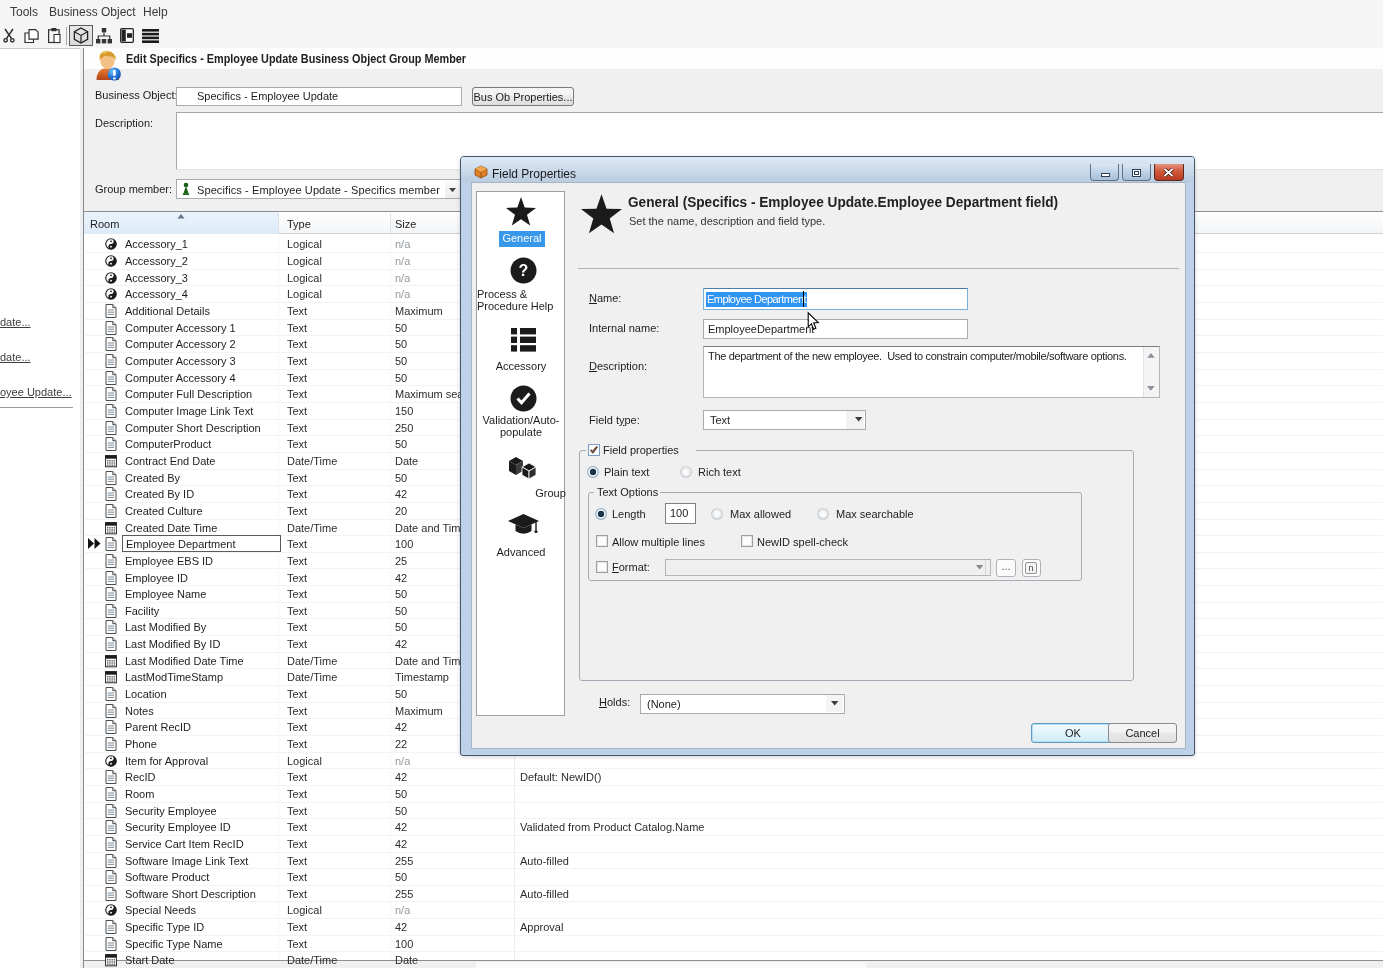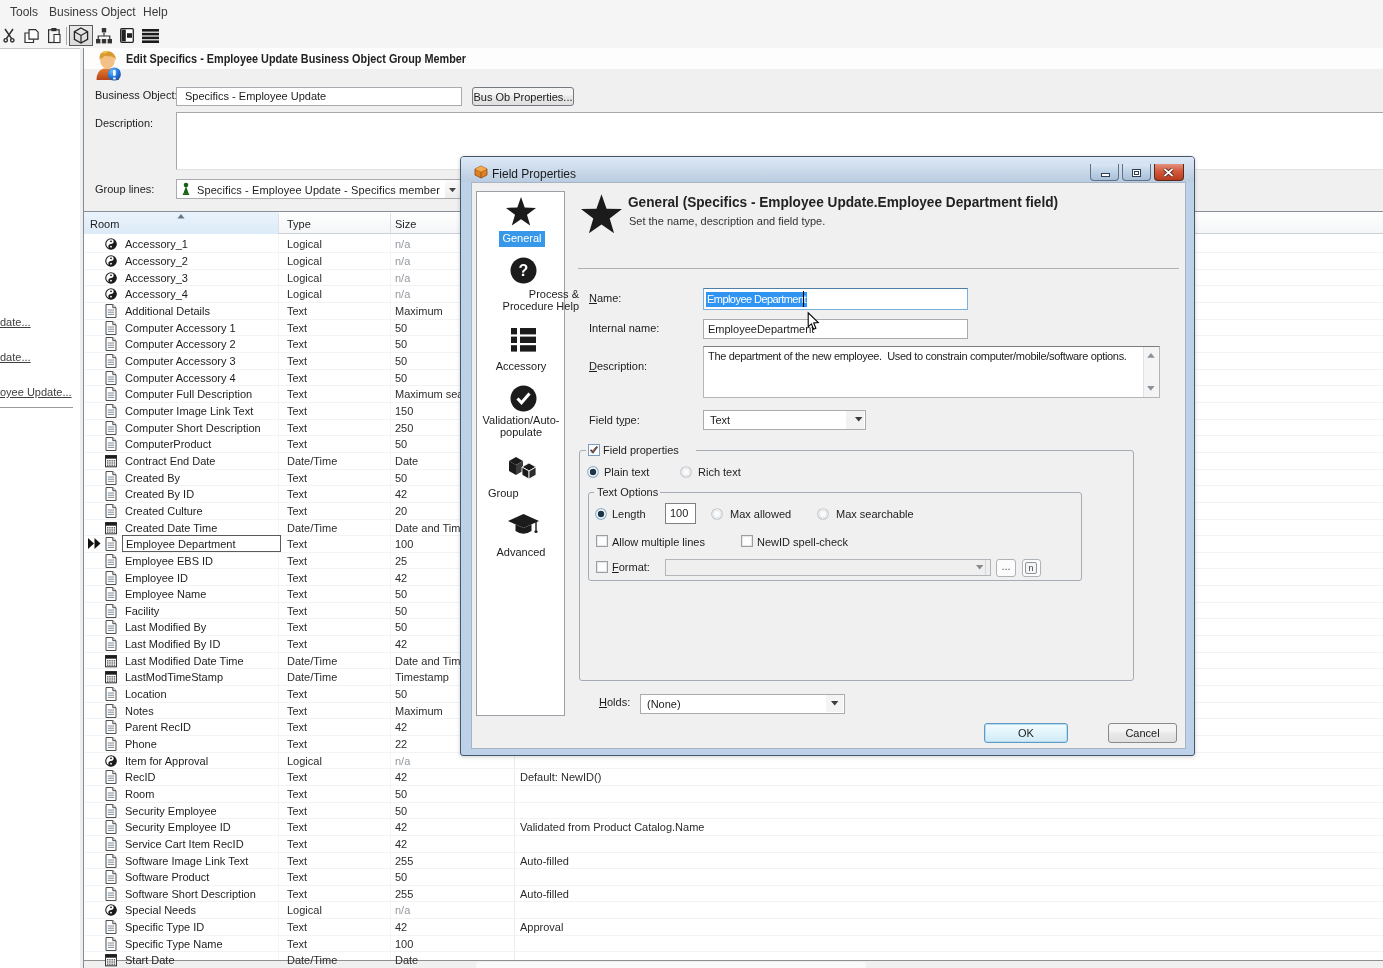--- a/index.html
+++ b/index.html
@@ -112,25 +112,25 @@
  <path d="M2.5 31 Q2.5 21.5 9.5 19.5 L18 19.5 Q25 21.5 25 31 Z" fill="url(#gb)"></path>
  <ellipse cx="13.5" cy="11.5" rx="7.3" ry="8" fill="#f3c186"></ellipse>
  <path d="M5.6 11 Q4.2 2.5 13 2 Q21.8 2.5 21.9 11.5 Q19.5 6.5 13.5 7.5 Q10.5 5.5 8.5 9 Q7 8.5 5.6 11 Z" fill="#d89a2e"></path>
  <path d="M6.2 4.8 Q10 .8 16 2.2 Q13 2.8 11.5 4.5 Q9 3.8 6.2 4.8Z" fill="#eec04f"></path>
  <circle cx="20.3" cy="25" r="6.6" fill="url(#gball)"></circle>
  <rect x="19.1" y="20.8" width="2.6" height="6.2" rx="1.3" fill="#fff"></rect>
  <rect x="18.9" y="28.6" width="3" height="1.8" rx="0.9" fill="#eaf4ff"></rect>
 </svg>
 <div class="lbl" style="left:126px;top:52px;font-size:12.5px;font-weight:bold;color:#222;transform:scaleX(.868);transform-origin:0 0">Edit Specifics - Employee Update Business Object Group Member</div>
 <div class="lbl" style="left:95px;top:89px">Business Object:</div>
-<div class="inp" style="left:176px;top:87px;width:286px;height:19px;line-height:17px;padding-left:8px">Specifics - Employee Update</div>
+<div class="inp" style="left:176px;top:87px;width:286px;height:19px;line-height:17px;padding-left:20px">Specifics - Employee Update</div>
 <div class="btn" style="left:472px;top:87px;width:102px;height:19px;line-height:18px">Bus Ob Properties...</div>
 <div class="lbl" style="left:95px;top:117px">Description:</div>
 <div class="ab" style="left:176px;top:112px;width:1207px;height:58px;background:#fff;border-top:1px solid #a7a7a7;border-left:1px solid #a7a7a7;border-bottom:1px solid #e3e3e3"></div>
-<div class="lbl" style="left:95px;top:183px">Group lines:</div>
+<div class="lbl" style="left:95px;top:183px">Group member:</div>
 <div class="inp" style="left:176px;top:179px;width:286px;height:20px"></div>
 <svg style="left:181px;top:182px" width="10" height="14" viewBox="0 0 10 14">
  <circle cx="5" cy="3" r="2.3" fill="#156218"></circle>
  <path d="M5 4 L7.6 11.5 L2.4 11.5 Z" fill="#156218"></path>
  <rect x="1.8" y="11.2" width="6.4" height="1.9" rx=".9" fill="#156218"></rect>
 </svg>
 <div class="lbl" style="left:197px;top:184px;letter-spacing:.1px">Specifics - Employee Update - Specifics member</div>
 <div class="ab" style="left:445px;top:180px;width:16px;height:18px;background:linear-gradient(#fbfbfb,#ececec)"></div>
 <svg style="left:449px;top:188px" width="8" height="5" viewBox="0 0 8 5">
     <path d="M0 0h7L3.5 4.2z" fill="#444"></path>
@@ -491,21 +491,21 @@
 </svg>
 <div class="ab" style="left:476px;top:191px;width:89px;height:525px;background:#fff;border:1px solid #9aa0a6"></div>
 <svg style="left:506px;top:197px" width="30" height="29">
     <use href="#star"></use>
   </svg>
 <div class="ab" style="left:499px;top:231px;width:46px;height:16px;background:#3797e8;color:#fff;text-align:center;line-height:15px">General</div>
 <svg style="left:510px;top:257px" width="27" height="27" viewBox="0 0 27 27">
  <circle cx="13.5" cy="13.5" r="13" fill="#1b1b1b"></circle>
  <text x="13.5" y="19" font-family="Liberation Sans" font-size="16" font-weight="bold" fill="#fff" text-anchor="middle">?</text>
 </svg>
-<div class="lbl" style="left:477px;top:288px;width:102px;text-align:right">Process &amp;<br>Procedure Help</div>
+<div class="lbl" style="left:477px;top:288px;width:102px;text-align:left">Process &amp;<br>Procedure Help</div>
 <svg style="left:510px;top:327px" width="27" height="25" viewBox="0 0 27 25">
  <g fill="#1b1b1b">
  <rect x="1" y="1" width="6" height="6.4"></rect>
       <rect x="10" y="1" width="16" height="6.4"></rect>
  <rect x="1" y="9.6" width="6" height="6.4"></rect>
       <rect x="10" y="9.6" width="16" height="6.4"></rect>
  <rect x="1" y="18.2" width="6" height="6.4"></rect>
       <rect x="10" y="18.2" width="16" height="6.4"></rect>
  </g>
 </svg>
@@ -516,21 +516,21 @@
 </svg>
 <div class="lbl" style="left:477px;top:414px;width:88px;text-align:center">Validation/Auto-<br>populate</div>
 <svg style="left:508px;top:455px" width="31" height="25" viewBox="0 0 31 25">
  <path d="M1 6 L8 2 L15 6 L8 10 Z" fill="#1b1b1b"></path>
  <path d="M1 6 L8 10 V20 L1 16 Z" fill="#1b1b1b"></path>
  <path d="M15 6 L8 10 V20 L15 16 Z" fill="#3d3d3d"></path>
  <path d="M14 12 L21 8 L28 12 L21 16 Z" fill="#1b1b1b" stroke="#fff" stroke-width=".8"></path>
  <path d="M14 12 L21 16 V24 L14 20 Z" fill="#1b1b1b" stroke="#fff" stroke-width=".8"></path>
  <path d="M28 12 L21 16 V24 L28 20 Z" fill="#2d2d2d" stroke="#fff" stroke-width=".8"></path>
 </svg>
-<div class="lbl" style="left:488px;top:487px;width:95px;">Group</div>
+<div class="lbl" style="left:503px;top:487px;width:95px;text-align:center">Group</div>
 <svg style="left:508px;top:514px" width="31" height="24" viewBox="0 0 31 24">
  <path d="M15.5 0 L31 7 L15.5 14 L0 7 Z" fill="#1b1b1b"></path>
  <path d="M7.5 10.5 V17 Q15.5 22.5 23.5 17 V10.5 L15.5 14 Z" fill="#1b1b1b"></path>
  <path d="M28 8 V16" stroke="#1b1b1b" stroke-width="1.4"></path>
  <circle cx="28" cy="17.5" r="1.6" fill="#1b1b1b"></circle>
 </svg>
 <div class="lbl" style="left:477px;top:546px;width:88px;text-align:center">Advanced</div>
 <svg style="left:581px;top:194px" width="41" height="40">
     <use href="#star"></use>
   </svg>
@@ -621,13 +621,13 @@
   </svg>
 <div class="btn" style="left:996px;top:559px;width:20px;height:18px;line-height:13px;color:#555;background:#fcfcfc;border-color:#aeb3b8">...</div>
 <div class="btn" style="left:1022px;top:559px;width:19px;height:18px;background:#fcfcfc;border-color:#aeb3b8"></div>
 <div class="ab" style="left:1025px;top:562px;width:12px;height:12px;border:1px solid #8e9499;border-radius:2px;background:#f4f4f4;font-size:9px;line-height:10px;text-align:center;color:#444">n</div>
 <div class="lbl" style="left:599px;top:696px"><u>H</u>olds:</div>
 <div class="inp" style="left:640px;top:694px;width:205px;height:20px;line-height:18px;padding-left:6px">(None)</div>
 <div class="ab" style="left:826px;top:695px;width:17px;height:17px;background:#f4f4f4"></div>
 <svg style="left:831px;top:701px" width="8" height="5" viewBox="0 0 8 5">
     <path d="M0 0h7.4L3.7 4.6z" fill="#3c3c3c"></path>
   </svg>
-<div class="btn" style="left:984px;top:723px;width:84px;height:20px;line-height:18px;border-color:#5e9bc4;background:linear-gradient(#f2fbfe,#e3f5fc 45%,#cfeaf7);box-shadow:0 0 0 1px #b8dcf0 inset">OK</div>
+<div class="btn" style="left:1031px;top:723px;width:84px;height:20px;line-height:18px;border-color:#5e9bc4;background:linear-gradient(#f2fbfe,#e3f5fc 45%,#cfeaf7);box-shadow:0 0 0 1px #b8dcf0 inset">OK</div>
 <div class="btn" style="left:1108px;top:723px;width:69px;height:20px;line-height:18px;border-color:#8a8a8a">Cancel</div>
 </body></html>

